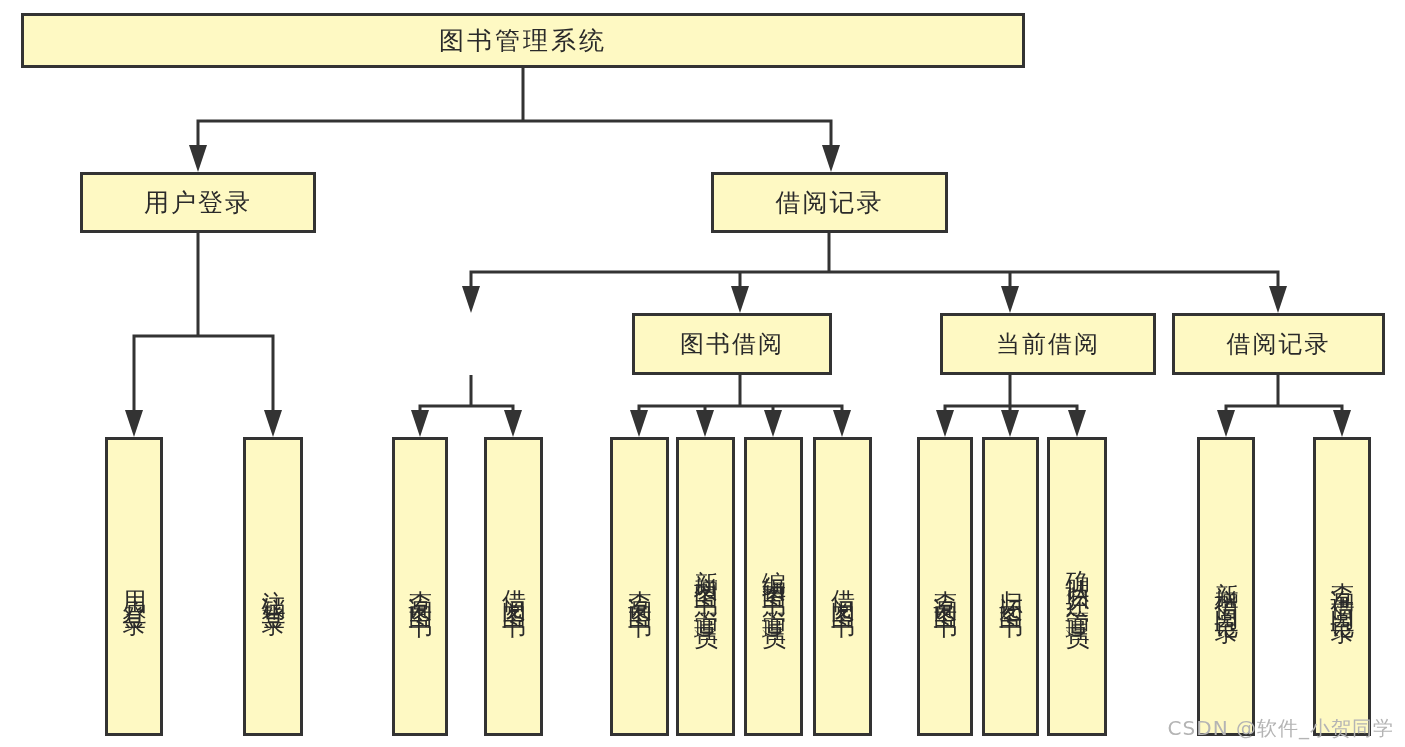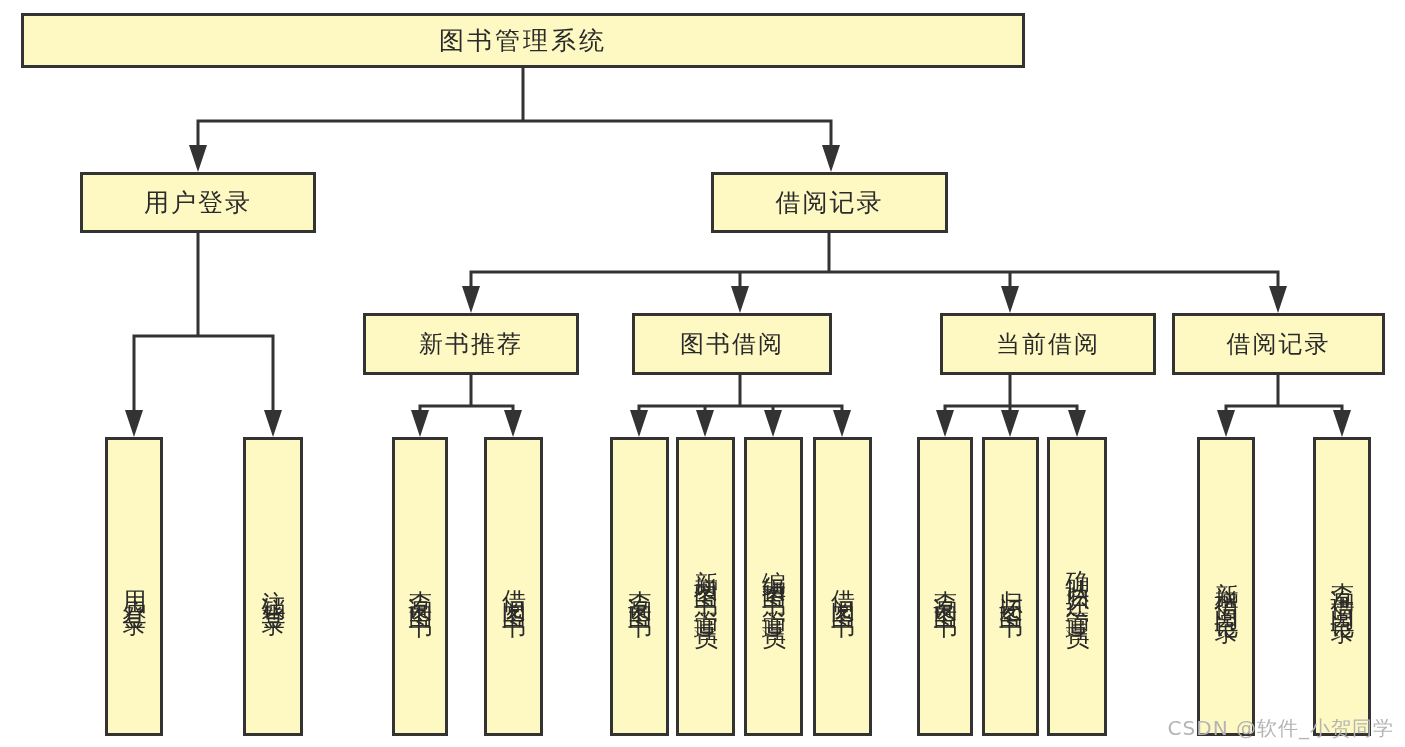--- a/index.html
+++ b/index.html
@@ -107,23 +107,20 @@
     <span>图书管理系统</span>
   </div>
 
   <div class="node l1" style="left:80px;top:172px;width:236px;height:61px">
     <span>用户登录</span>
   </div>
   <div class="node l1" style="left:711px;top:172px;width:237px;height:61px">
     <span>借阅记录</span>
   </div>
 
-  <div class="node l2" style="left:363px;top:313px;width:216px;height:62px">
-    <span>新书推荐</span>
-  </div>
   <div class="node l2" style="left:632px;top:313px;width:200px;height:62px">
     <span>图书借阅</span>
   </div>
   <div class="node l2" style="left:940px;top:313px;width:216px;height:62px">
     <span>当前借阅</span>
   </div>
   <div class="node l2" style="left:1172px;top:313px;width:213px;height:62px">
     <span>借阅记录</span>
   </div>
 

